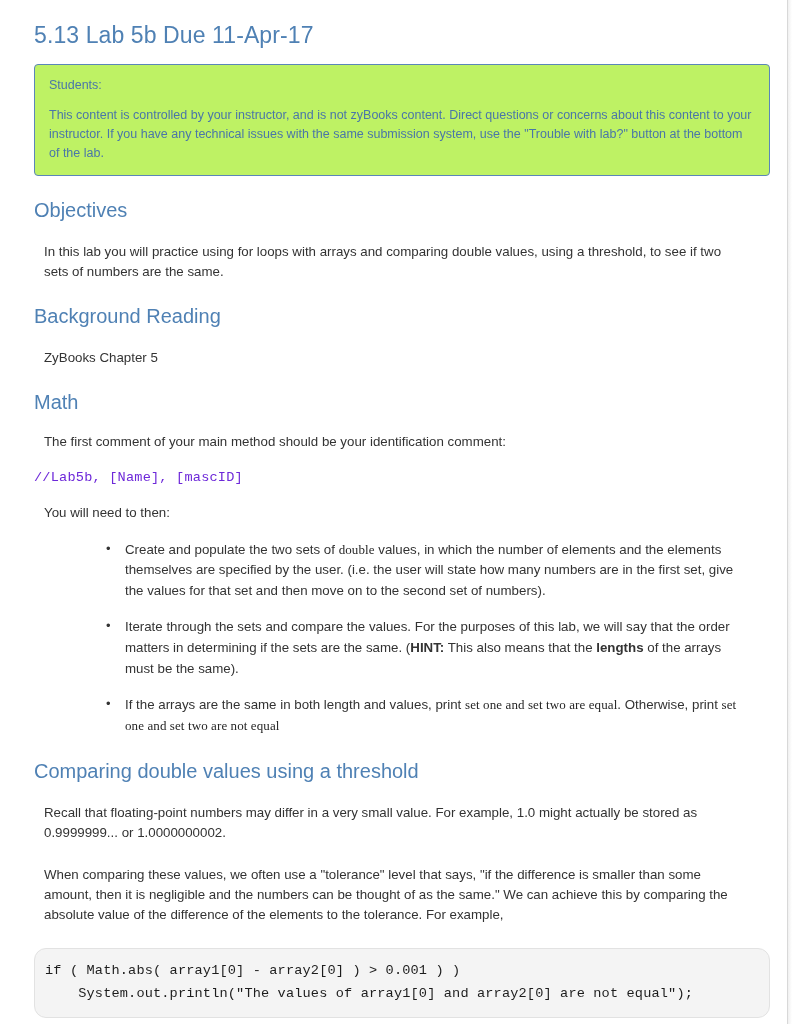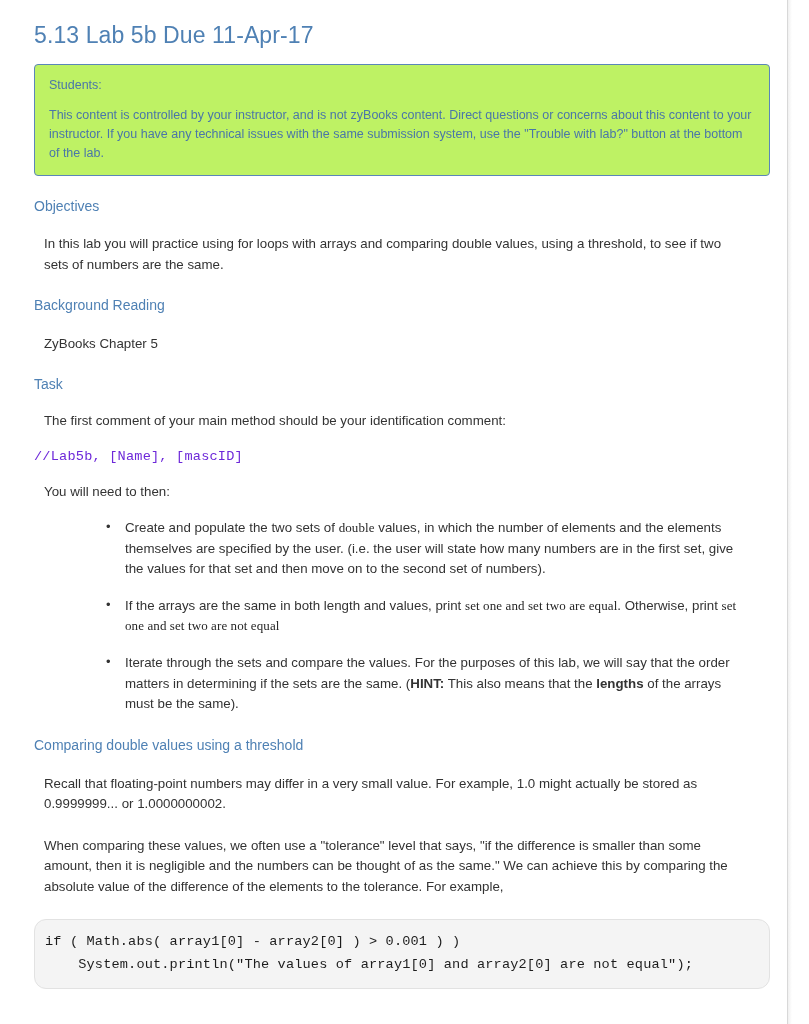--- a/index.html
+++ b/index.html
@@ -69,21 +69,21 @@
   }
   .callout p {
     margin: 0 0 11px 0;
     color: #4a76a8;
     font-size: 12.5px;
     line-height: 1.52;
   }
   .callout p:last-child { margin-bottom: 0; }
 
   h2.section-heading {
-    font-size: 14px;
+    font-size: 20px;
     font-weight: 400;
     color: #4f81b4;
     margin: 0 0 20px 0;
     line-height: 1.2;
   }
   h2.section-heading.tight { margin-bottom: 18px; }
 
   p.body {
     font-size: 13.3px;
     line-height: 1.52;
@@ -167,29 +167,29 @@
       <p>Students:</p>
       <p>This content is controlled by your instructor, and is not zyBooks content. Direct questions or concerns about this content to your instructor. If you have any technical issues with the same submission system, use the "Trouble with lab?" button at the bottom of the lab.</p>
     </div>
 
     <h2 class="section-heading">Objectives</h2>
     <p class="body">In this lab you will practice using for loops with arrays and comparing double values, using a threshold, to see if two sets of numbers are the same.</p>
 
     <h2 class="section-heading">Background Reading</h2>
     <p class="body">ZyBooks Chapter 5</p>
 
-    <h2 class="section-heading tight">Task</h2>
+    <h2 class="section-heading tight">Math</h2>
     <p class="body tight">The first comment of your main method should be your identification comment:</p>
     <p class="codeline">//Lab5b, [Name], [mascID]</p>
     <p class="body tight">You will need to then:</p>
 
     <ul class="task-list">
       <li><span>Create and populate the two sets of </span><code>double</code><span> values, in which the number of elements and the elements themselves are specified by the user. (i.e. the user will state how many numbers are in the first set, give the values for that set and then move on to the second set of numbers).</span></li>
+      <li><span>Iterate through the sets and compare the values. For the purposes of this lab, we will say that the order matters in determining if the sets are the same. (</span><b>HINT:</b><span> This also means that the </span><b>lengths</b><span> of the arrays must be the same).</span></li>
       <li><span>If the arrays are the same in both length and values, print </span><code>set one and set two are equal</code><span>. Otherwise, print </span><code>set one and set two are not equal</code></li>
-      <li><span>Iterate through the sets and compare the values. For the purposes of this lab, we will say that the order matters in determining if the sets are the same. (</span><b>HINT:</b><span> This also means that the </span><b>lengths</b><span> of the arrays must be the same).</span></li>
     </ul>
 
     <h2 class="section-heading">Comparing double values using a threshold</h2>
     <p class="body">Recall that floating-point numbers may differ in a very small value. For example, 1.0 might actually be stored as 0.9999999... or 1.0000000002.</p>
     <p class="body">When comparing these values, we often use a "tolerance" level that says, "if the difference is smaller than some amount, then it is negligible and the numbers can be thought of as the same." We can achieve this by comparing the absolute value of the difference of the elements to the tolerance. For example,</p>
 
     <pre class="codeblock">if ( Math.abs( array1[0] - array2[0] ) &gt; 0.001 ) )
     System.out.println("The values of array1[0] and array2[0] are not equal");</pre>
 
   </div>

